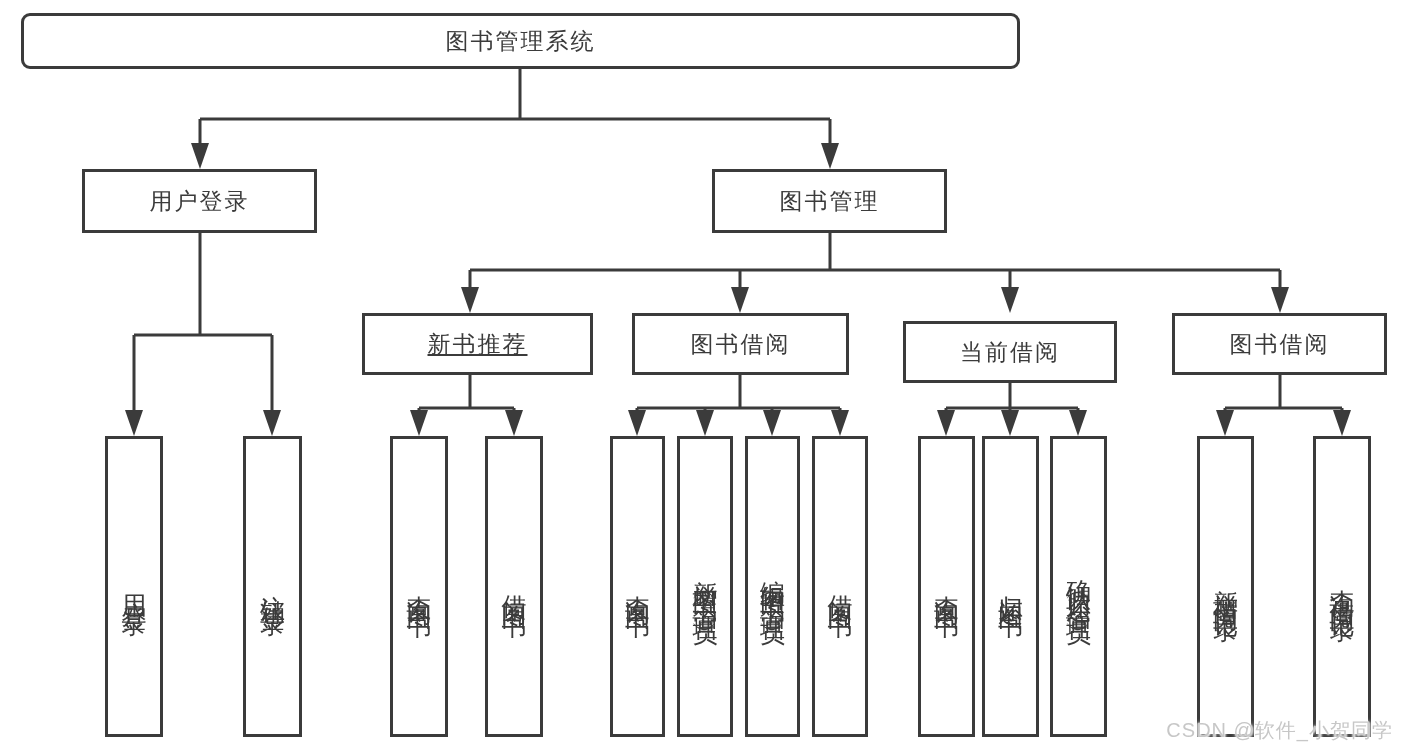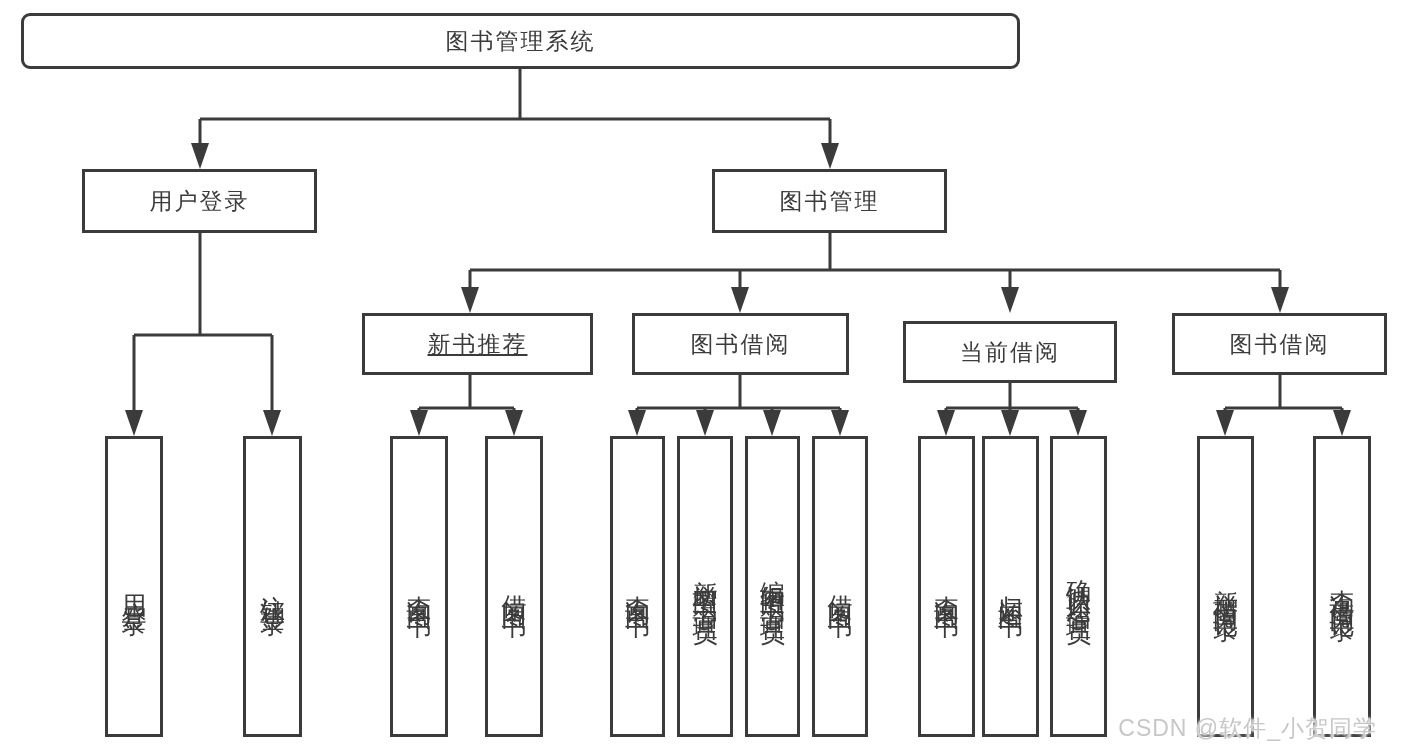--- a/index.html
+++ b/index.html
@@ -24,22 +24,22 @@
   .v{
     writing-mode:vertical-rl;text-orientation:mixed;
     font-size:25px;letter-spacing:6px;line-height:1;
     top:436px;height:301px;
   }
   .lvl2{top:169px;height:64px;}
   .lvl3{top:313px;height:62px;}
   #root-node{left:21px;top:13px;width:999px;height:56px;border-radius:9px;}
   svg.wires{position:absolute;left:0;top:0;z-index:1;}
   .wm{
-    position:absolute;right:28px;bottom:3px;z-index:6;
-    font-size:23px;letter-spacing:1px;color:var(--watermark);
+    position:absolute;right:12px;bottom:3px;z-index:6;
+    font-size:20px;letter-spacing:1px;color:var(--watermark);
     text-shadow:0 0 2px #ffffff,0 0 4px #ffffff,1px 1px 2px #ffffff;
     white-space:nowrap;
   }
 </style>
 </head>
 <body>
 
 <div class="canvas">
 
   <svg class="wires" width="1405" height="747" viewBox="0 0 1405 747">

